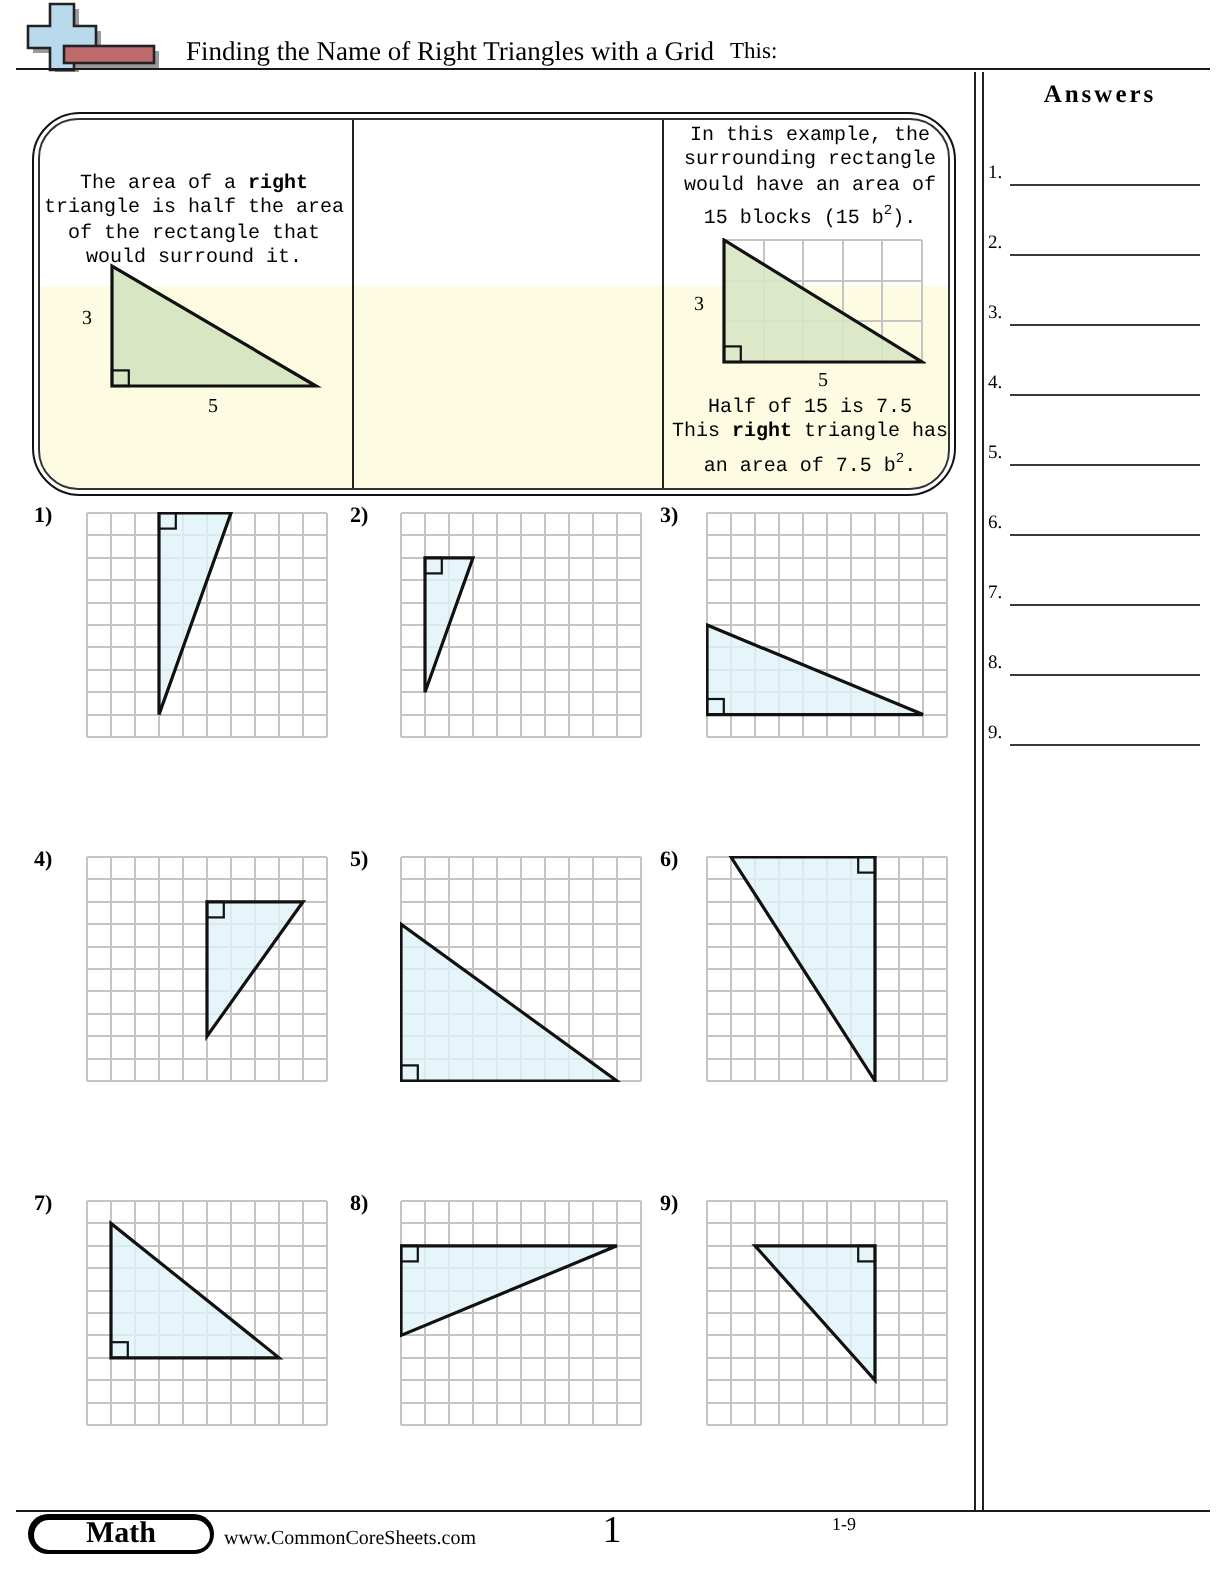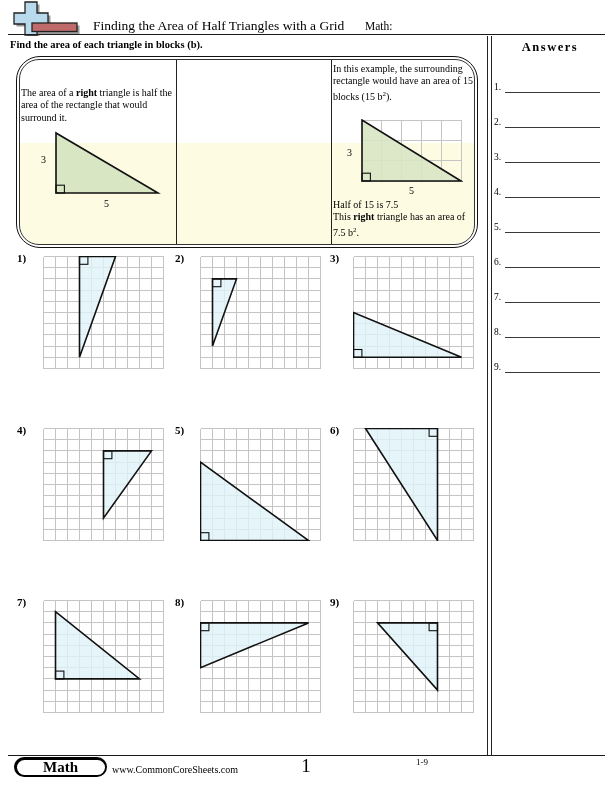--- a/index.html
+++ b/index.html
@@ -19,21 +19,21 @@
   .ans-num{font-size:9.5px;margin-right:4px;line-height:11px;}
   .ans-line{flex:1;border-bottom:1.4px solid #3a3a3a;height:100%;}
   
   .exbox{position:absolute;left:16px;top:56px;width:460px;height:190px;
          border:1.6px solid #111;border-radius:24px;}
   .exbox::before{content:"";position:absolute;inset:2px;border:1px solid #333;
                  border-radius:20px;pointer-events:none;z-index:2;}
   .ex-band{position:absolute;left:3px;right:3px;top:86px;bottom:3px;
            border-radius:0 0 20px 20px;z-index:0;}
   .ex-div{position:absolute;top:3px;bottom:3px;width:1.3px;background:#222;z-index:1;}
-  .ex-text{position:absolute;text-align:left;font-size:10px;line-height:12.3px;z-index:1;}
+  .ex-text{position:absolute;text-align:center;font-size:10px;line-height:12.3px;z-index:1;font-family:Liberation Mono, monospace;}
   .ex-label{position:absolute;font-size:10px;z-index:1;}
   .ex-svg{position:absolute;z-index:1;}
   
   .p-label{position:absolute;font-size:11px;font-weight:bold;}
   .p-grid{position:absolute;}
   
   .fline{position:absolute;left:8px;top:755px;width:597px;border-top:1.6px solid #1a1a1a;}
   .badge{position:absolute;left:14px;top:757px;width:93px;height:20px;background:#000;border-radius:11px;}
   .badge-inner{position:absolute;inset:2.5px;background:#fff;border-radius:8px;
                display:flex;align-items:center;justify-content:center;font-weight:bold;font-size:15px;}
@@ -51,23 +51,22 @@
 
 <div class="page">
 
   <svg class="logo" width="72" height="35" viewBox="0 0 72 35">
       <path d="M15,1 h12 v11 h11 v11 h-11 v11 h-12 v-11 h-11 v-11 h11 z" transform="translate(2.5,2.5)" fill="#9a9a9a"></path>
       <rect x="24.5" y="24.5" width="45" height="8.5" fill="#9a9a9a"></rect>
       <path d="M15,1 h12 v11 h11 v11 h-11 v11 h-12 v-11 h-11 v-11 h11 z" fill="#b9d9ed" stroke="#222" stroke-width="1.3"></path>
       <rect x="22" y="22" width="45" height="8.5" fill="#bf6b6b" stroke="#222" stroke-width="1.3"></rect>
     </svg>
   <div class="hline"></div>
-  <div class="title">Finding the Area of Half Triangles with a Grid</div>
-  <div class="name-label">Math:</div>
-  <div class="instruction">Find the area of each triangle in blocks (b).</div>
+  <div class="title">Finding the Name of Right Triangles with a Grid</div>
+  <div class="name-label">This:</div>
 
   <div class="ans-sep"></div>
   <div class="ans-title">Answers</div>
   <div id="answers-list">
       <div class="ans-row" style="top: 78px;">
         <span class="ans-num">1.</span>
         <span class="ans-line"></span>
       </div>
       <div class="ans-row" style="top: 113px;">
         <span class="ans-num">2.</span>

